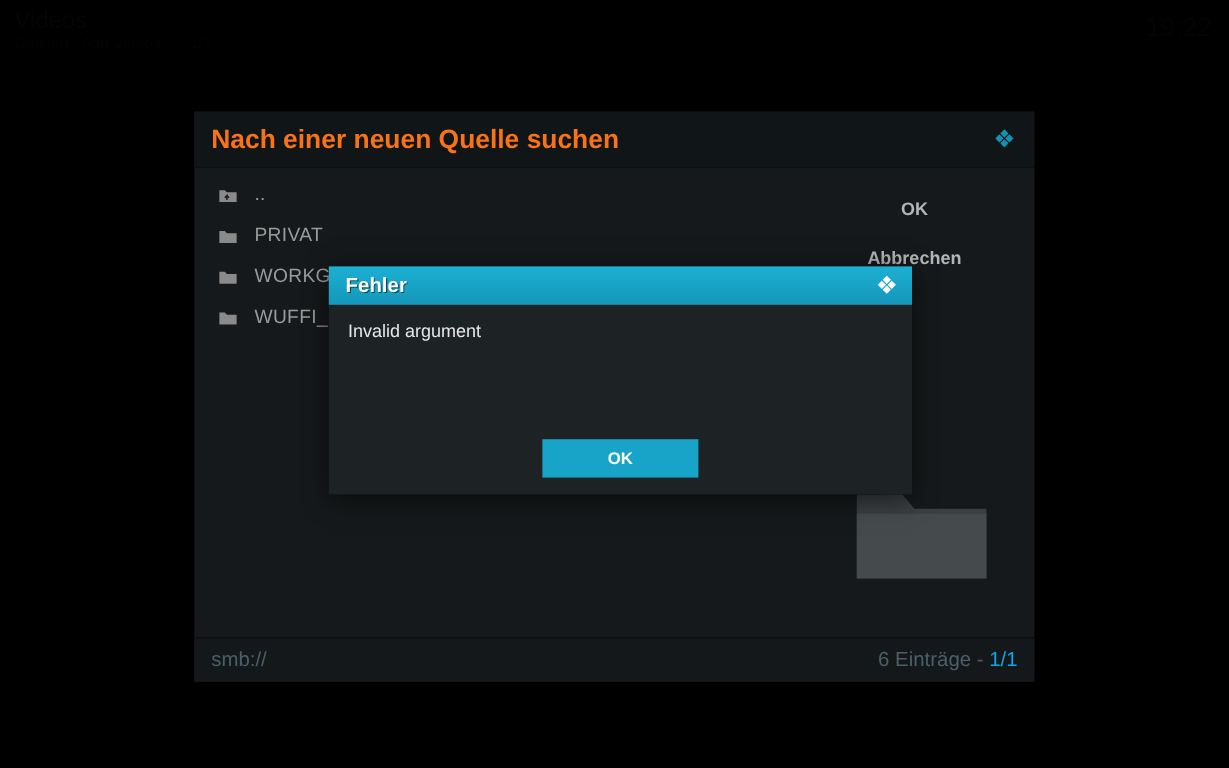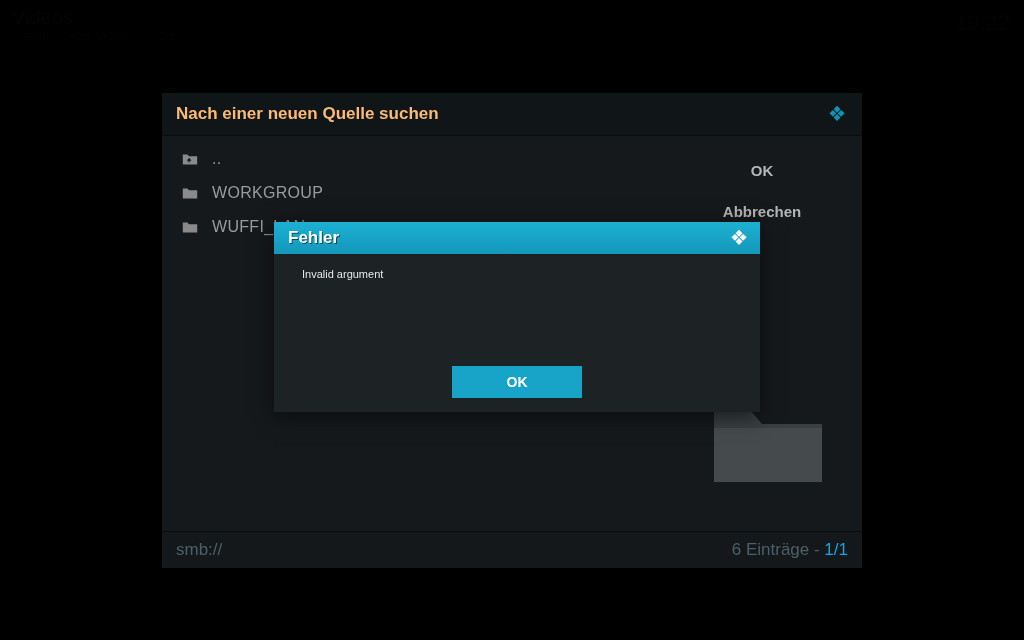--- a/index.html
+++ b/index.html
@@ -37,21 +37,21 @@
     color: #cfcfcf;
     z-index: 10;
     display: flex; flex-direction: column;
   }
   .bd-header {
     background: #101618;
     padding: 10px 14px;
     display: flex; align-items: center; justify-content: space-between;
     border-bottom: 1px solid #0b0d0e;
   }
-  .bd-title { color: #fdba74; font-size: 17px; font-weight: 600; }
+  .bd-title { color: #f97316; font-size: 22px; font-weight: 600; }
   .kodi-logo {
     width: 22px; height: 22px;
     display: inline-block;
   }
   .kodi-logo svg { width: 100%; height: 100%; display: block; }
 
   .bd-body {
     flex: 1; position: relative;
     display: flex;
   }
@@ -114,23 +114,23 @@
     background: linear-gradient(#1cb0d3,#1497ba);
     display: flex; align-items: center; justify-content: space-between;
     padding: 5px 10px 5px 14px;
   }
   .em-title {
     color: #fff; font-weight: 700; font-size: 17px;
     text-shadow: 1px 1px 0 rgba(0,0,0,.55);
   }
   .em-body {
     flex: 1;
-    padding: 14px 16px 0 28px;
+    padding: 14px 16px 0 16px;
     color: #e7e7e7;
-    font-size: 11px;
+    font-size: 15px;
   }
   .em-footer {
     display: flex; justify-content: center;
     padding: 0 0 14px 0;
   }
   .em-ok {
     background: #17a4c8;
     color: #fff;
     font-weight: 700;
     font-size: 14px;
@@ -173,20 +173,28 @@
       <div class="bd-list-item">
         <span class="fi">
           <svg viewBox="0 0 20 16">
               <path d="M2 3h5l2 2h9v9H2z"></path>
               <path d="M9 12V8l-2 2 2-2 2 2" stroke="#1b1f21" stroke-width="1.4" fill="none"></path>
             </svg>
         </span>
         <span class="label">..</span>
       </div>
 
+      <div class="bd-list-item">
+        <span class="fi">
+          <svg viewBox="0 0 20 16">
+              <path d="M2 3h5l2 2h9v9H2z"></path>
+            </svg>
+        </span>
+        <span class="label">PRIVAT</span>
+      </div>
 
       <div class="bd-list-item">
         <span class="fi">
           <svg viewBox="0 0 20 16">
               <path d="M2 3h5l2 2h9v9H2z"></path>
             </svg>
         </span>
         <span class="label">WORKGROUP</span>
       </div>
 

